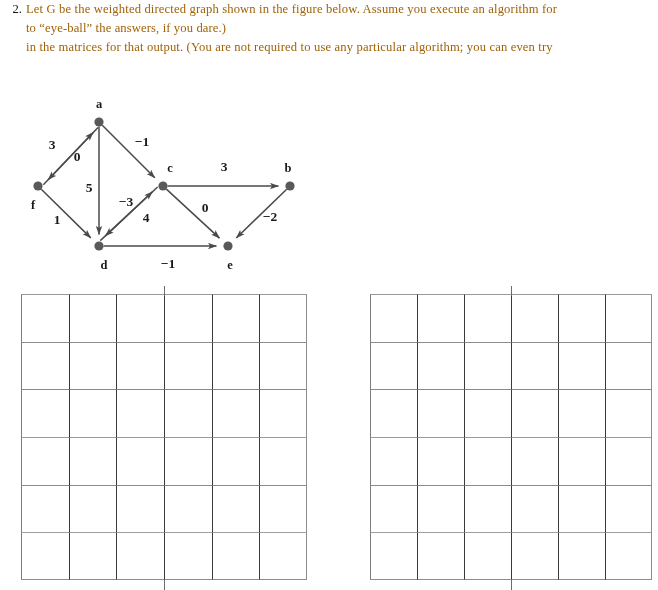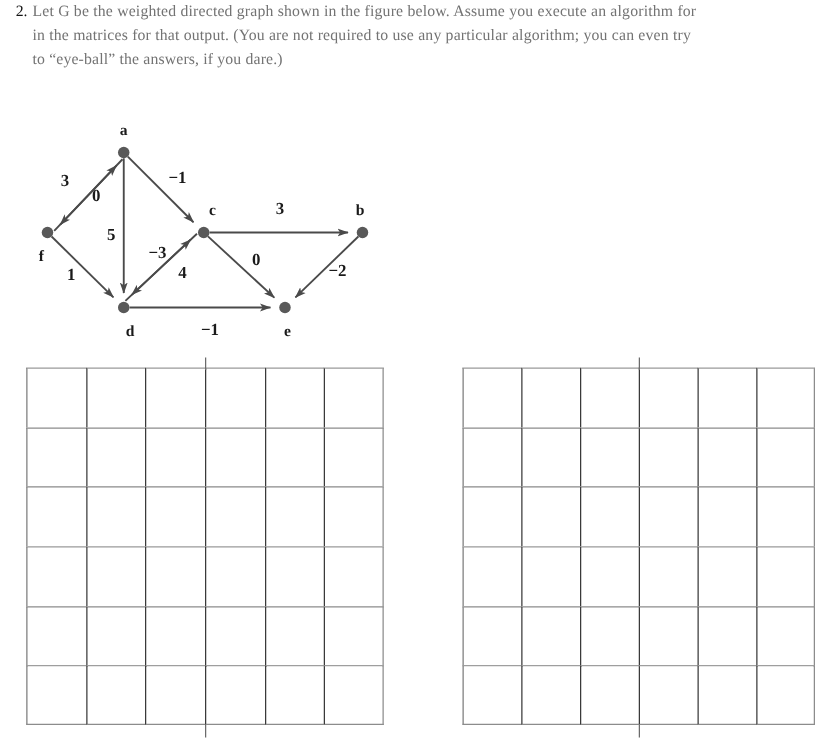--- a/index.html
+++ b/index.html
@@ -36,21 +36,21 @@
     line-height: 19px;
     color: #141414;
   }
   .prob-lines {
     flex: 1 1 auto;
     padding-right: 8px;
   }
   .prob-line {
     font-size: 12.6px;
     line-height: 19px;
-    color: #737373;
+    color: #a16207;
     white-space: nowrap;
     letter-spacing: 0.01em;
   }
   .prob-line.l1 { letter-spacing: 0.012em; }
   .prob-line.l2 { letter-spacing: 0.022em; }
   .prob-line.l3 { letter-spacing: 0.012em; }
   .prob-line.l4 { letter-spacing: 0.01em; }
 
   
   #graph-figure {
@@ -132,22 +132,22 @@
   }
 </style>
 </head>
 <body>
 
 <div id="problem-block">
   <div class="prob-row">
     <div class="prob-number">2.</div>
     <div class="prob-lines">
       <div class="prob-line l1"><span>Let G be the weighted directed graph shown in the figure below. Assume you execute an algorithm for</span></div>
+      <div class="prob-line l4"><span>to “eye-ball” the answers, if you dare.)</span></div>
       <div class="prob-line l3"><span>in the matrices for that output. (You are not required to use any particular algorithm; you can even try</span></div>
-      <div class="prob-line l4"><span>to “eye-ball” the answers, if you dare.)</span></div>
     </div>
   </div>
 </div>
 
 <div id="graph-figure">
   <svg id="graph-svg" width="330" height="180" viewBox="0 0 330 180">
     <defs>
       <marker id="ahead" markerWidth="9" markerHeight="7" refX="8.4" refY="3.5" orient="auto" markerUnits="userSpaceOnUse">
         <path d="M0,0.35 L9,3.5 L0,6.65 L2.1,3.5 Z" class="edge-head"></path>
       </marker>

